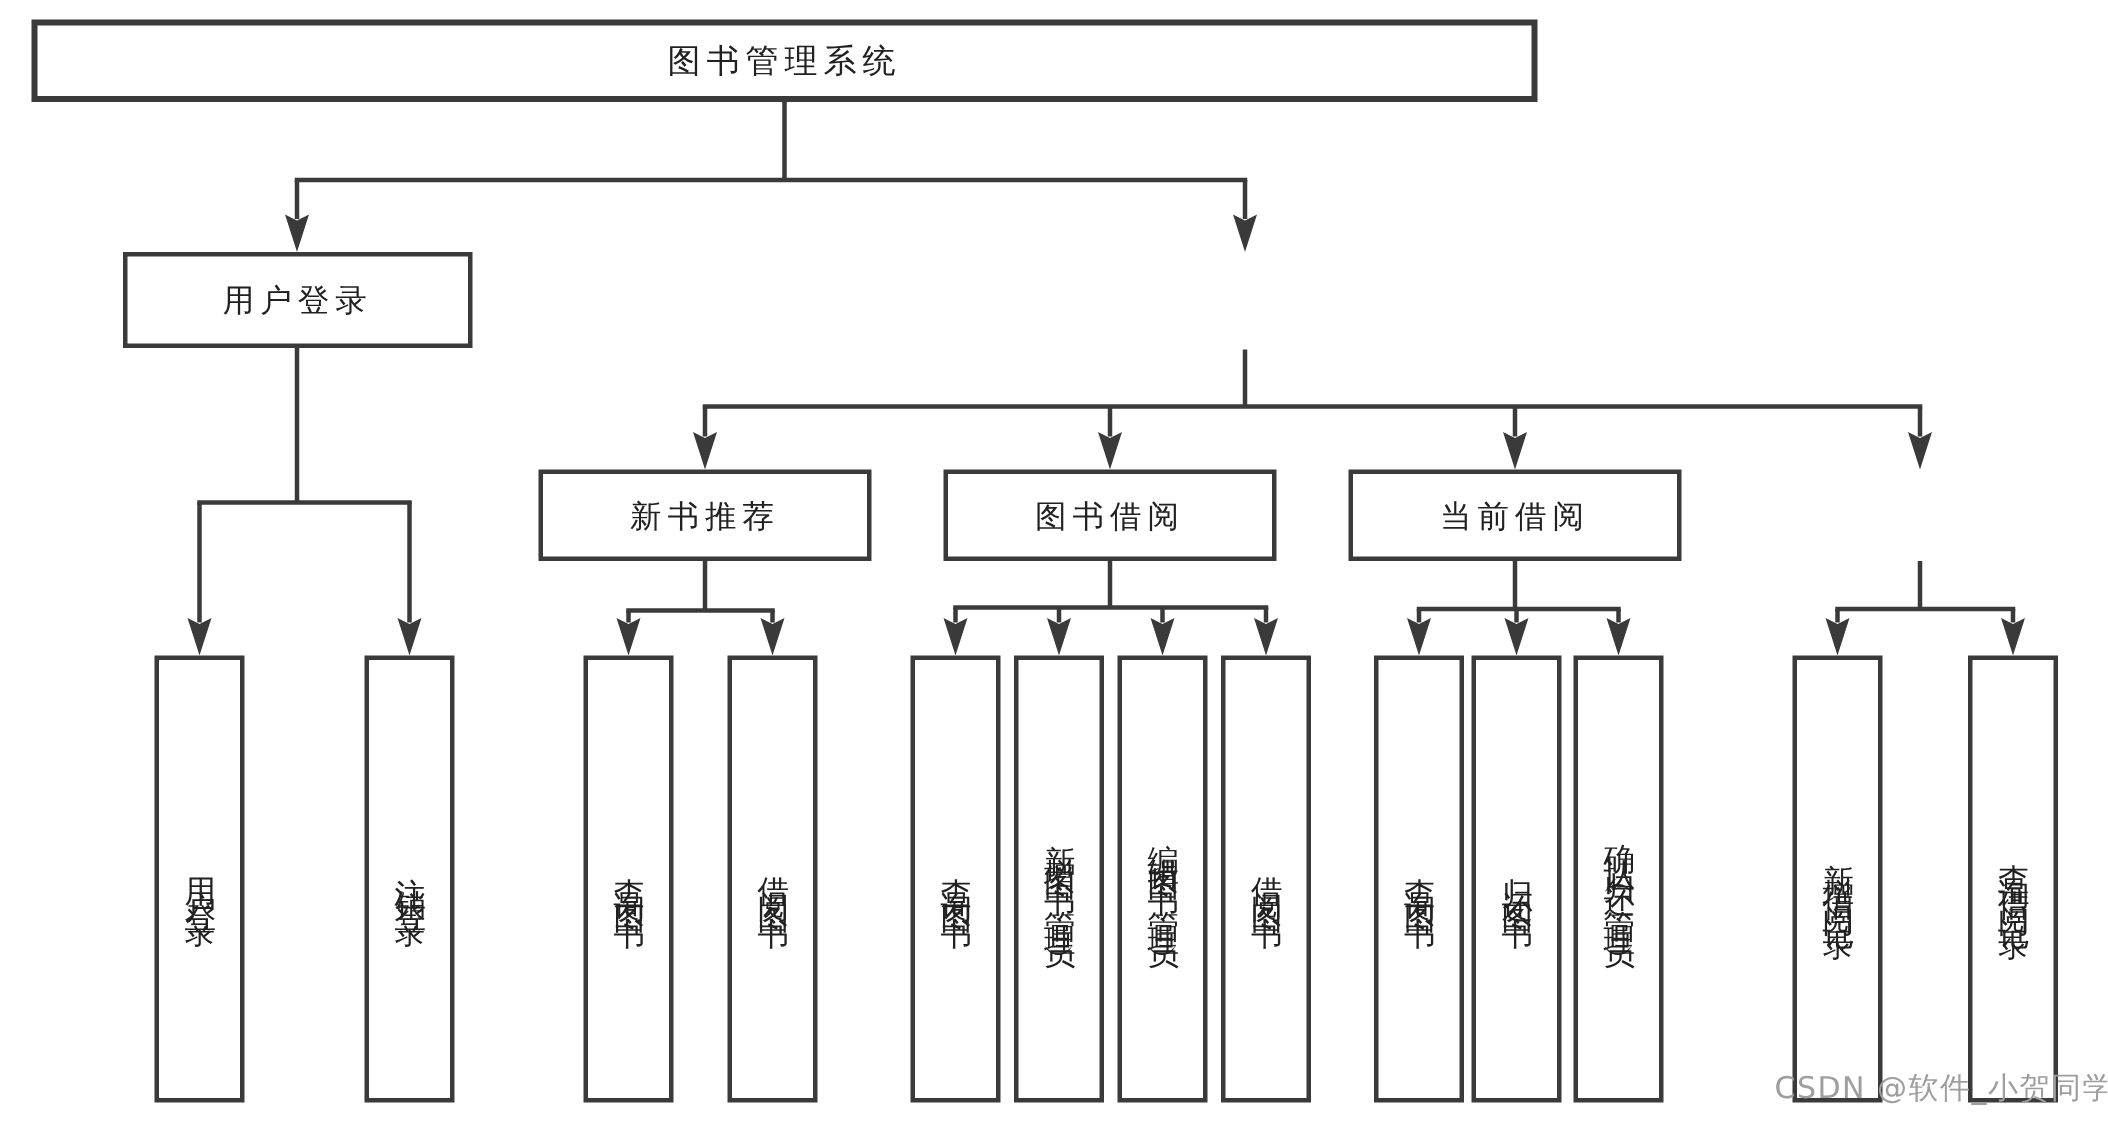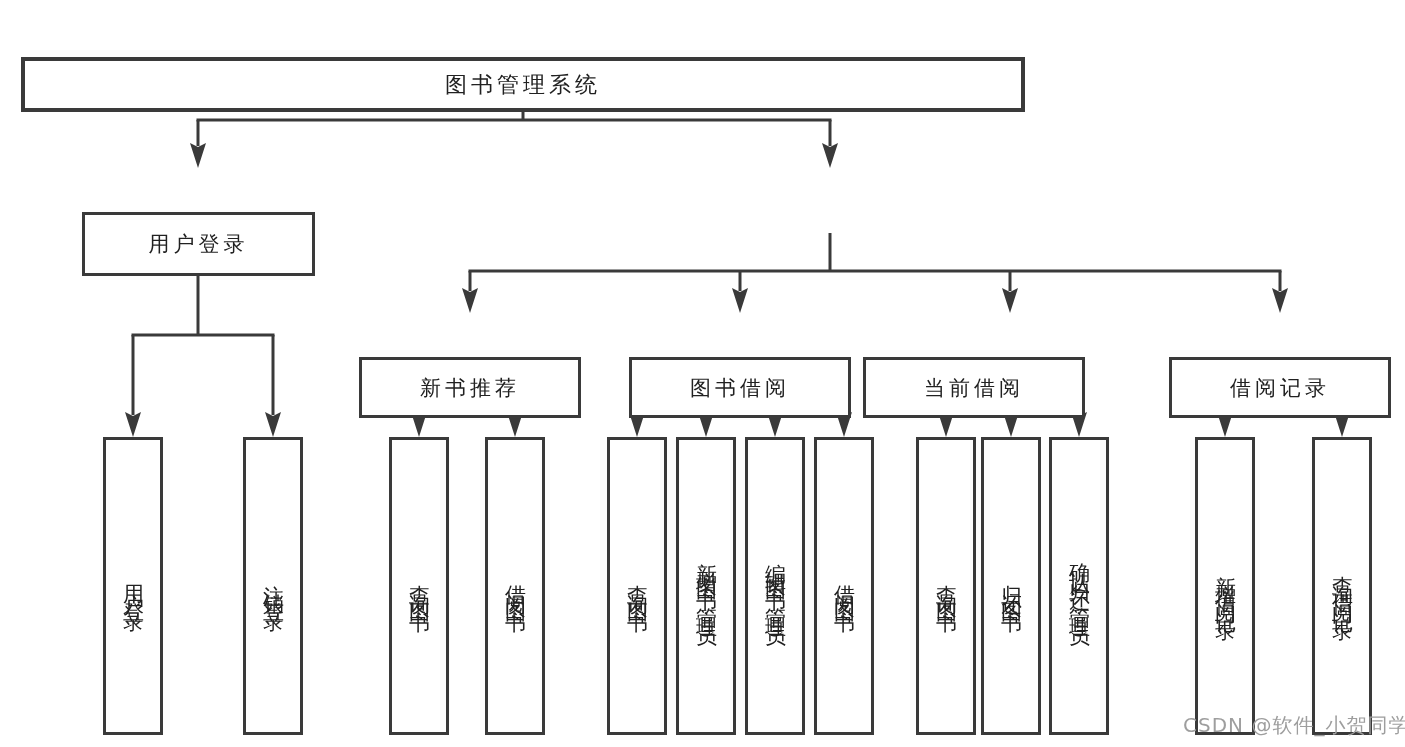--- a/index.html
+++ b/index.html
@@ -19,28 +19,28 @@
   .connector-layer{position:absolute;left:0;top:0;z-index:1;}
   .connector-layer line{stroke:var(--line);stroke-width:3;}
   .connector-layer polygon{fill:var(--line);}
   .node{
     position:absolute;box-sizing:border-box;
     background:#ffffff;border:3px solid var(--line);
     color:var(--text);
     display:flex;align-items:center;justify-content:center;
     z-index:2;white-space:nowrap;
   }
-  .h-label{font-size:21px;letter-spacing:4px;margin-top:44px;}
+  .h-label{font-size:21px;letter-spacing:4px;}
   .n-root{left:21px;top:13px;width:1004px;height:55px;border-width:4px;font-size:22px;}
   .n-userlogin{left:82px;top:168px;width:233px;height:64px;}
   .n-bookmgmt{left:711px;top:168px;width:236px;height:65px;}
   .l3{top:313px;width:222px;height:61px;}
   .n-l3a{left:359px;}
   .n-l3b{left:629px;}
-  .n-l3c{left:863px;}
+  .n-l3c{left:899px;}
   .n-l3d{left:1169px;}
   .tall{top:437px;width:60px;height:298px;}
   .vtext{
     writing-mode:vertical-rl;text-orientation:mixed;
     font-size:21px;letter-spacing:9px;line-height:1;
   }
   .t1{left:103px;}  .t2{left:243px;}
   .t3{left:389px;}  .t4{left:485px;}
   .t5{left:607px;}  .t6{left:676px;}
   .t7{left:745px;}  .t8{left:814px;}
@@ -133,21 +133,20 @@
     </g>
   </svg>
 
   <div class="node n-root h-label">图书管理系统</div>
 
   <div class="node n-userlogin h-label">用户登录</div>
 
   <div class="node l3 n-l3a h-label">新书推荐</div>
   <div class="node l3 n-l3b h-label">图书借阅</div>
   <div class="node l3 n-l3c h-label">当前借阅</div>
-  <div class="node l3 n-l3d h-label">借阅记录</div>
 
   <div class="node tall t1">
     <span class="vtext">用户登录</span>
   </div>
   <div class="node tall t2">
     <span class="vtext">注销登录</span>
   </div>
 
   <div class="node tall t3">
     <span class="vtext">查询图书</span>

